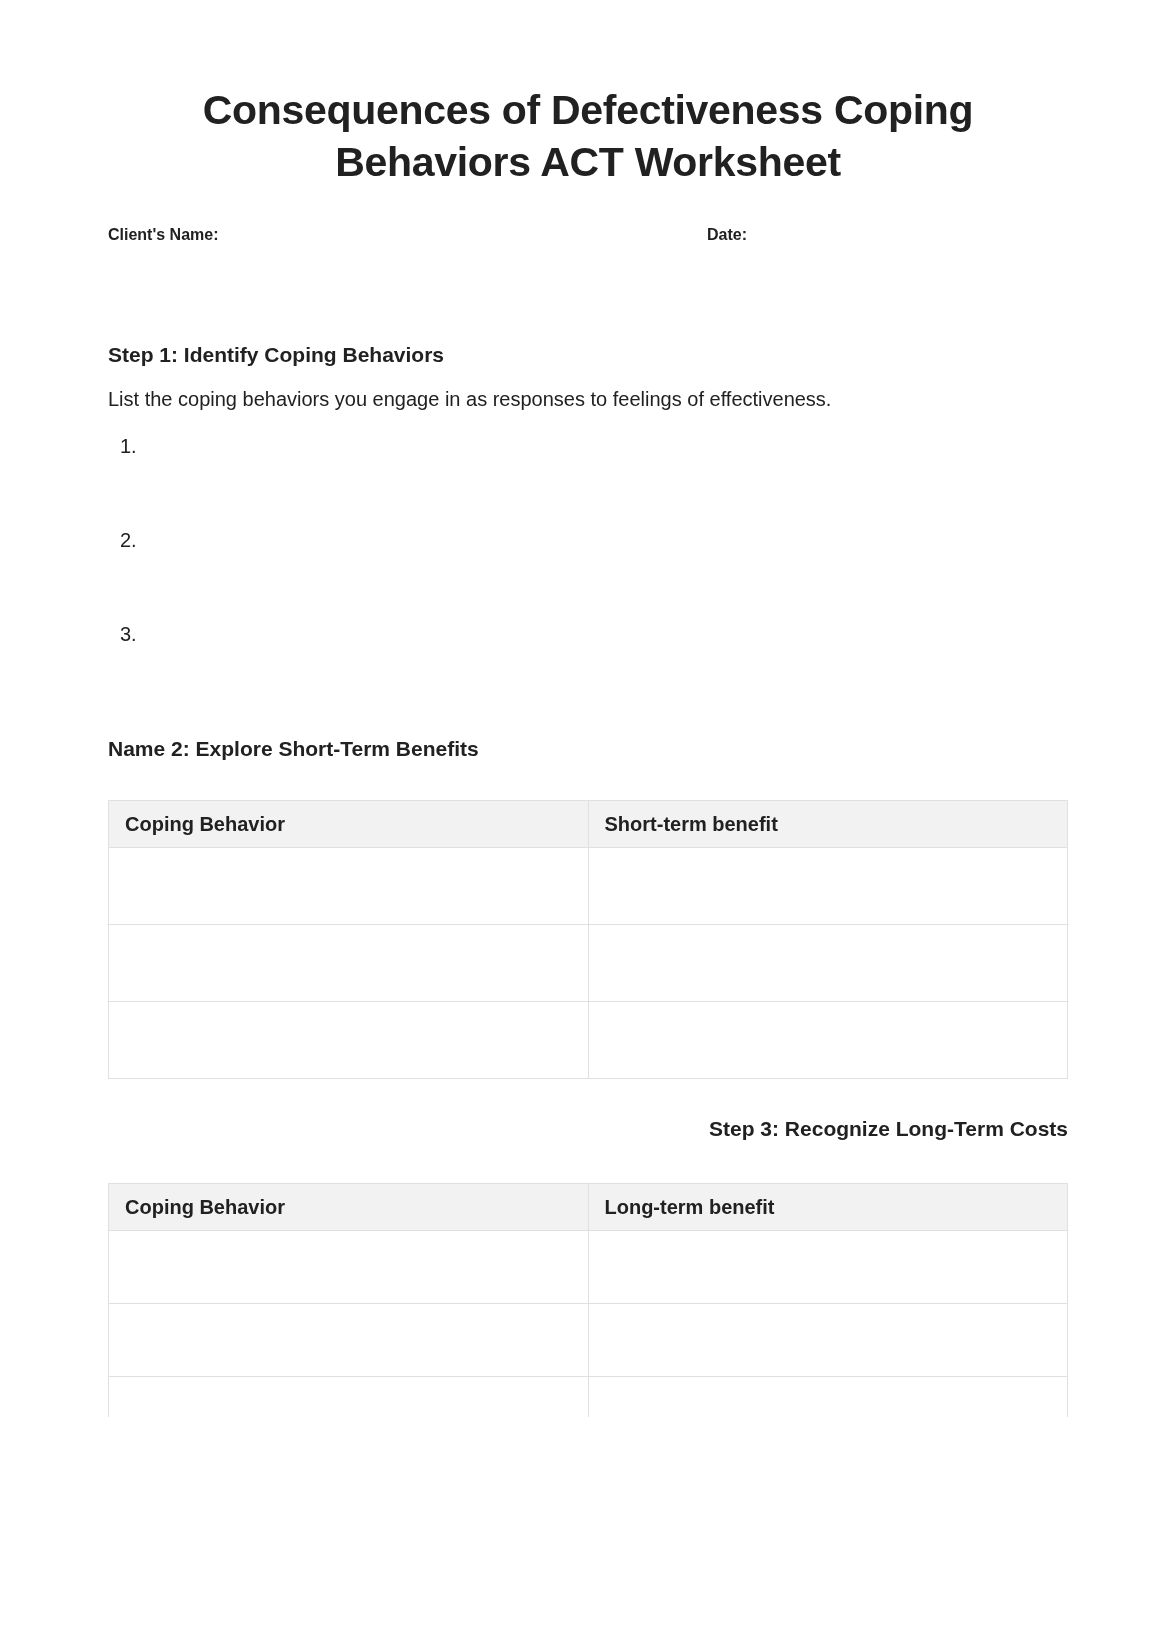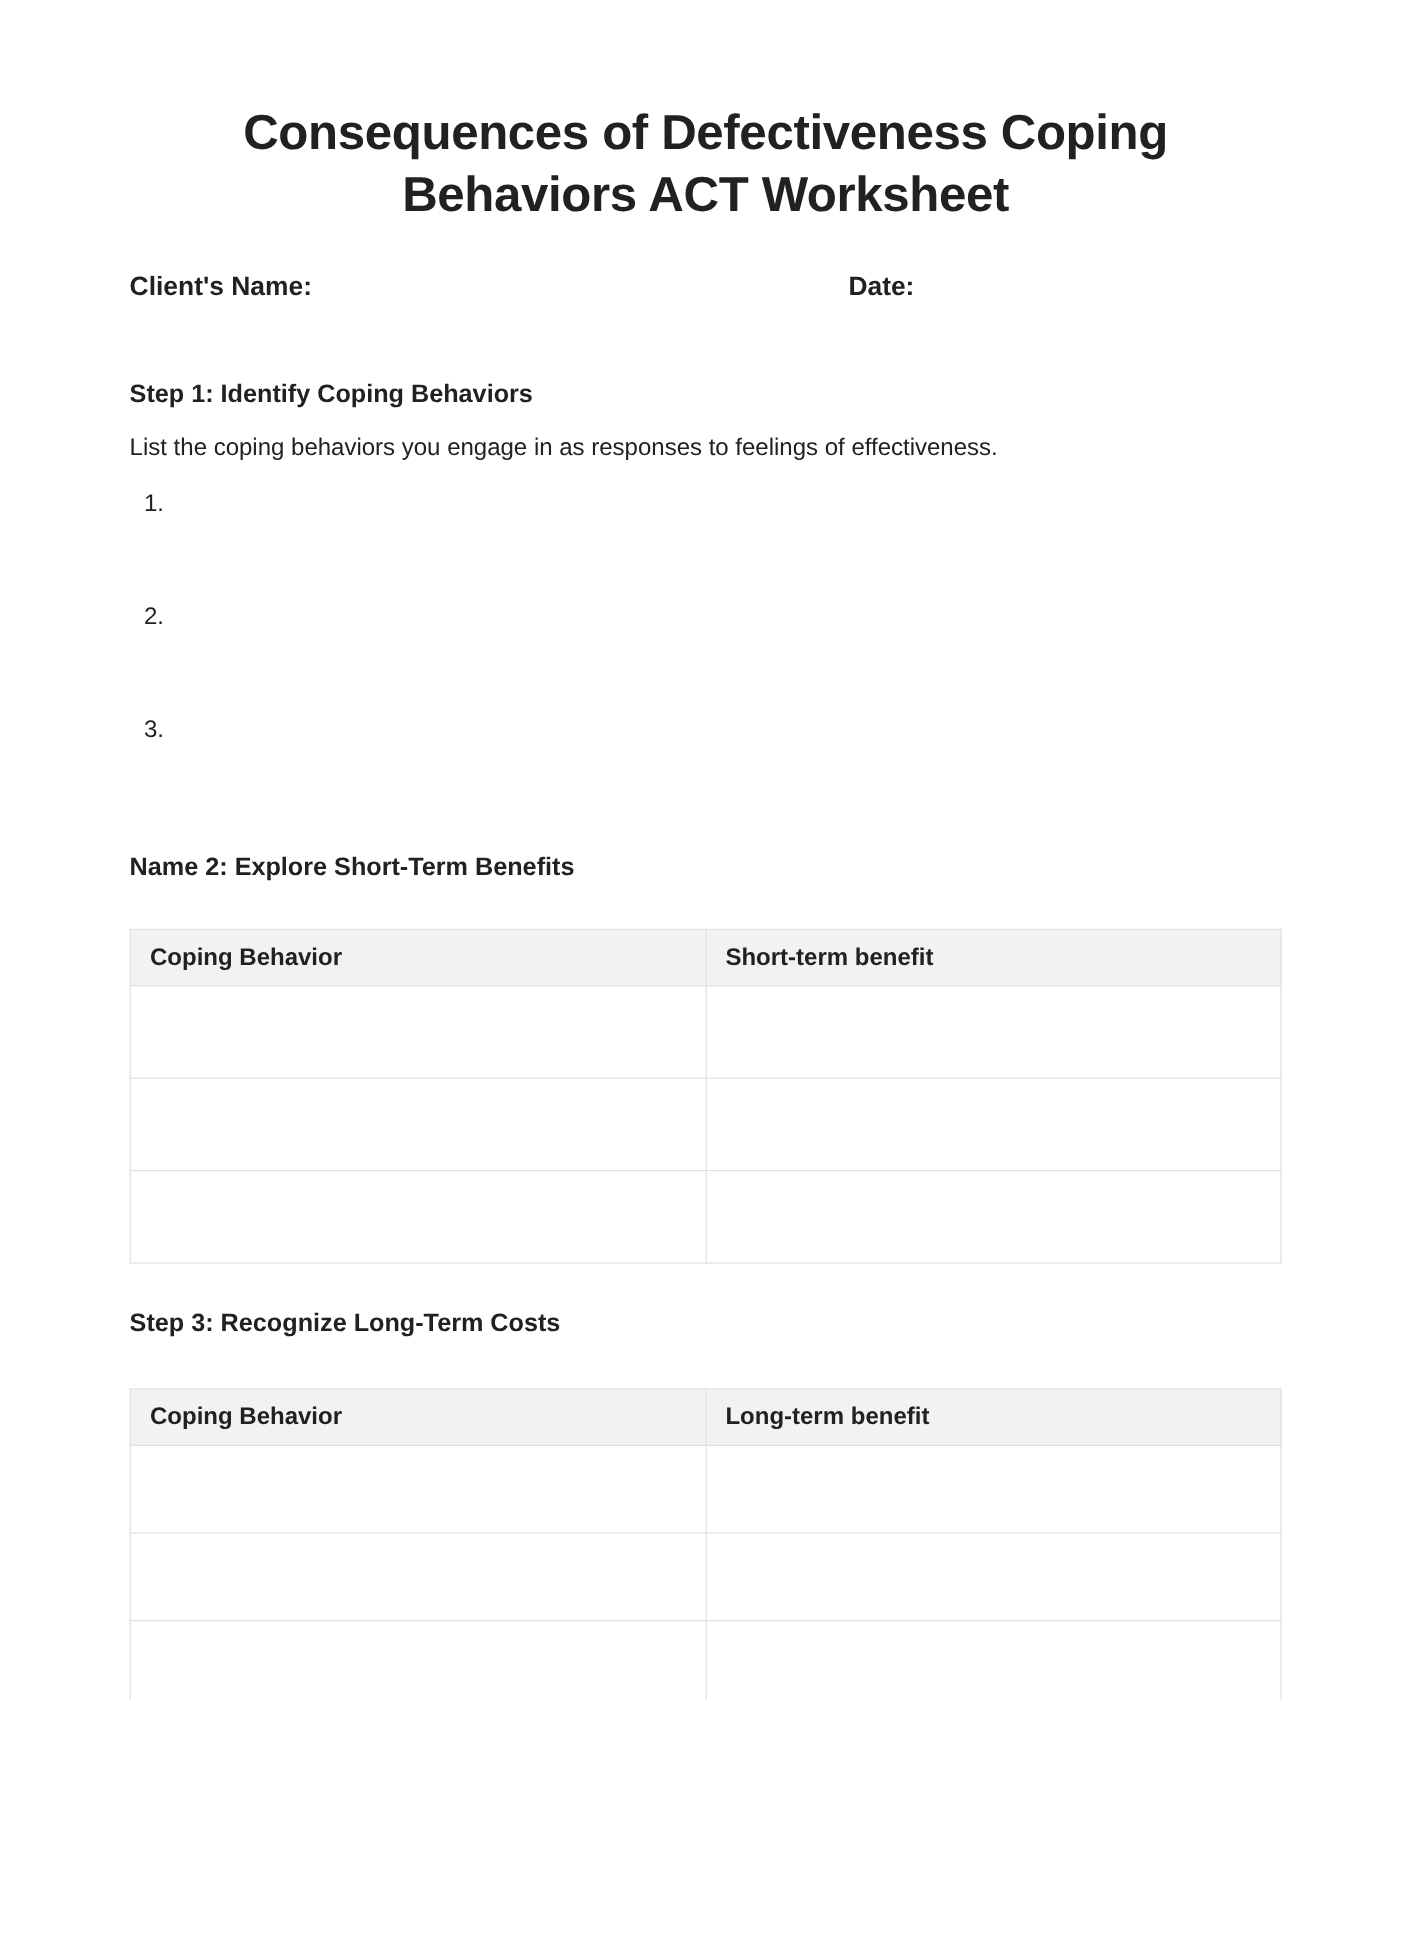--- a/index.html
+++ b/index.html
@@ -20,39 +20,39 @@
     font-size:41px;
     line-height:52px;
     font-weight:700;
     text-align:center;
     letter-spacing:-0.3px;
   }
   .meta-row {
     position:relative;
     margin-top:38px;
     height:24px;
-    font-size:22px;
+    font-size:16px;
     font-weight:700;
   }
   .meta-date { position:absolute; left:599px; top:0; }
   .step-heading {
     margin:0;
     font-size:21px;
     line-height:26px;
     font-weight:700;
   }
   .step-desc {
     margin:18px 0 0 0;
     font-size:20px;
     line-height:26px;
     font-weight:400;
   }
-  .mt-step1 { margin-top:66px; }
+  .mt-step1 { margin-top:92px; }
   .mt-step2 { margin-top:90px; }
-  .mt-step3 { margin-top:37px; }
+  .mt-step3 { margin-top:37px;text-align:right; }
   .num-list {
     list-style:none;
     margin:22px 0 0 0;
     padding:0 0 0 12px;
     font-size:20px;
     line-height:24px;
   }
   .num-list li + li { margin-top:70px; }
   table.fill-table {
     width:100%;

